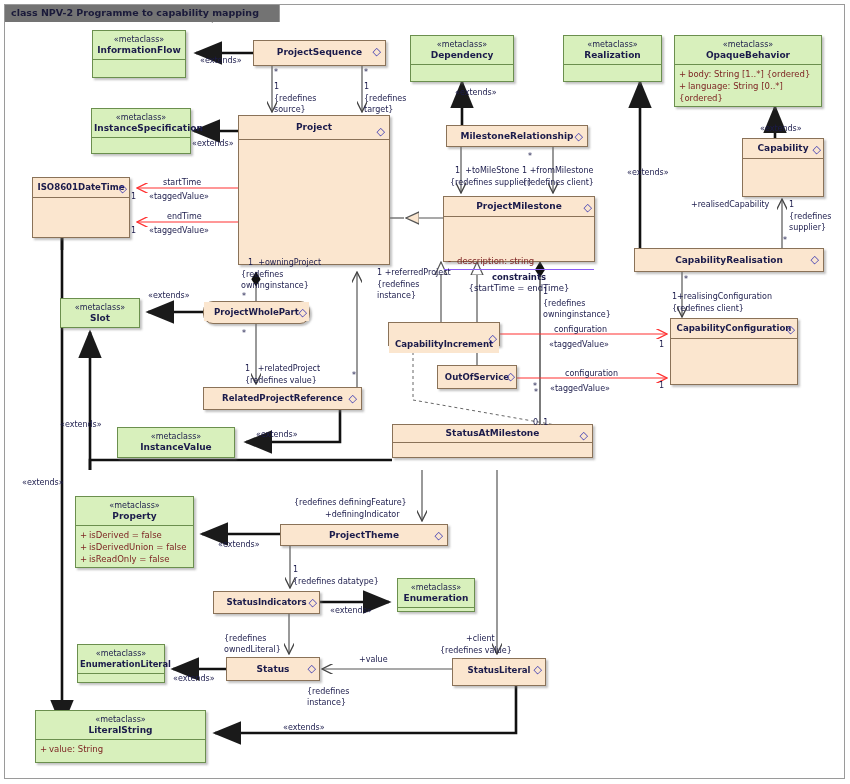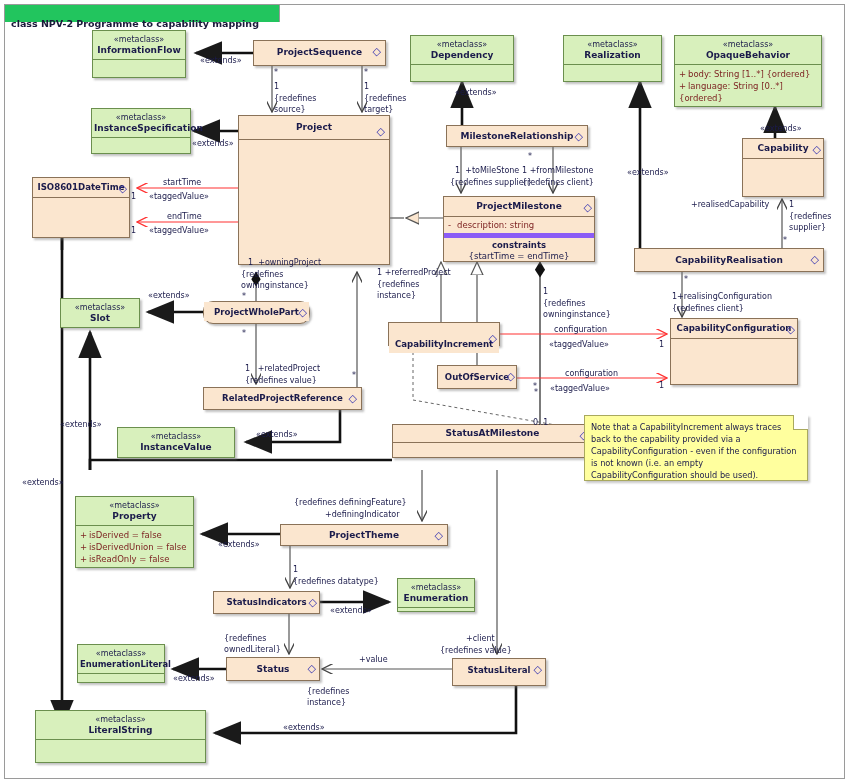--- a/index.html
+++ b/index.html
@@ -8,22 +8,22 @@
     font-family:"DejaVu Sans","Liberation Sans",sans-serif;
     background:#ffffff;
   }
   
   #frame{
     position:absolute;left:4px;top:4px;width:841px;height:775px;
     border:1px solid #9a9a9a;box-sizing:border-box;background:#fff;
   }
   #tab{
     position:absolute;left:4px;top:4px;height:18px;
-    border:1px solid #9a9a9a;border-bottom:none;background:#22c55e;
-    box-sizing:border-box;padding:13px 20px 0 6px;
+    border:1px solid #9a9a9a;border-bottom:none;background:#737373;
+    box-sizing:border-box;padding:2px 20px 0 6px;
     font-size:9.5px;font-weight:bold;color:#1a1a3a;white-space:nowrap;
   }
   #tabskew{
     position:absolute;left:197px;top:4px;width:16px;height:19px;
     background:#fff;border-right:1px solid #9a9a9a;
     transform:skewX(20deg);transform-origin:bottom left;
     border-top:1px solid #9a9a9a;box-sizing:border-box;
   }
 
   
@@ -254,21 +254,21 @@
       <span>MilestoneRelationship</span>
       <span class="iglyph">◇</span>
     </div>
   </div>
 
   <div class="box uml" style="left:443px;top:196px;width:152px;height:66px;">
     <div class="hdr" style="padding-top:4px;padding-bottom:4px;">
       <span>ProjectMilestone</span>
       <span class="iglyph" style="right:4px;">◇</span>
     </div>
-    <div class="compart" style="border-bottom:5px solid #8b5cf6;padding:2px 4px;">
+    <div class="compart" style="border-bottom:1px solid #8b5cf6;padding:2px 4px;margin-top:36px;">
       <span class="vis">-</span><span>description:  string</span>
     </div>
     <div class="constr">
       <b>constraints</b>
       <span>{startTime = endTime}</span>
     </div>
   </div>
 
   <div class="box uml" style="left:634px;top:248px;width:190px;height:24px;">
     <div class="hdr" style="border-bottom:none;padding-top:6px;">
@@ -388,26 +388,25 @@
       <span>StatusLiteral</span>
       <span class="iglyph" style="right:5px;">◇</span>
     </div>
   </div>
 
   <div class="box meta" style="left:35px;top:710px;width:171px;height:53px;">
     <div class="hdr">
       <span class="stereo">«metaclass»</span>
       <span>LiteralString</span>
     </div>
-  </div>
-
-  <div class="note" style="left:584px;top:415px;width:224px;height:66px;">
-    <div class="fold"></div>
-    <span>Note that a CapabilityIncrement always traces back to the capability provided via a CapabilityConfiguration - even if the configuration is not known (i.e. an empty CapabilityConfiguration should be used).</span>
-  </div>
+    <div class="compart">
+      <span class="vis">+</span><span>value:  String</span>
+    </div>
+  </div>
+
 
   <div class="lbl" style="left:200px;top:56px;">«extends»</div>
   <div class="lbl" style="left:192px;top:139px;">«extends»</div>
 
   <div class="lbl" style="left:274px;top:68px;">*</div>
   <div class="lbl" style="left:274px;top:82px;">1</div>
   <div class="lbl" style="left:274px;top:94px;">{redefines
 source}</div>
 
   <div class="lbl" style="left:364px;top:68px;">*</div>

